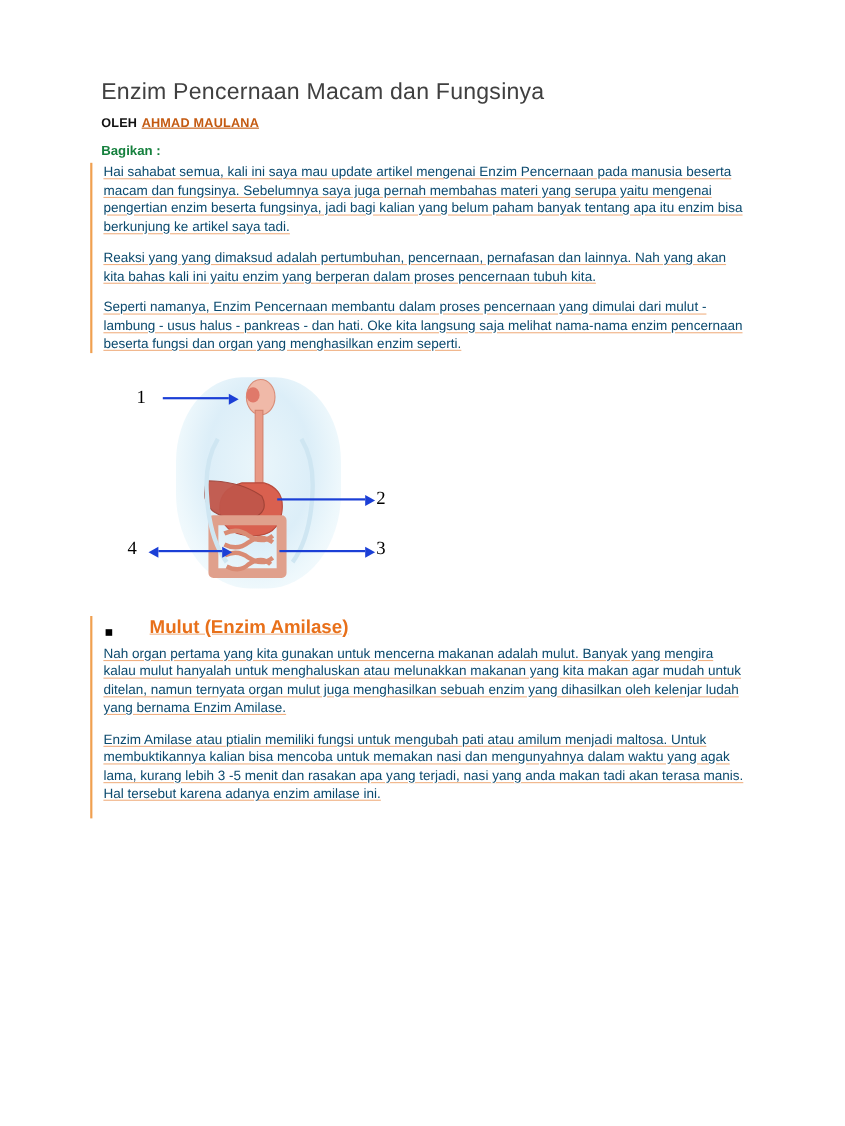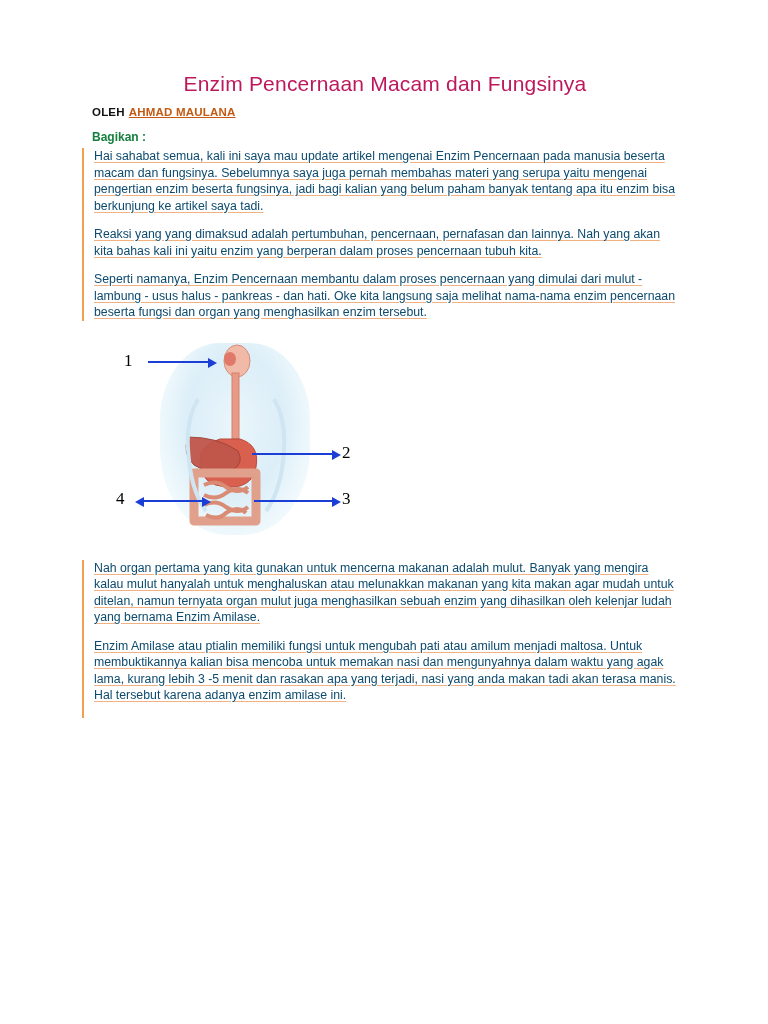--- a/index.html
+++ b/index.html
@@ -17,24 +17,23 @@
   .page {
     position: relative;
     width: 768px;
     height: 1024px;
     box-sizing: border-box;
     padding: 72px 90px 0 92px;
   }
   .doc-title {
     font-size: 21px;
     font-weight: normal;
-    color: #be185d;
+    color: #404040;
     margin: 0 0 10px 0;
     letter-spacing: 0.2px;
-    text-align: center;
   }
   .byline {
     font-size: 11.5px;
     font-weight: bold;
     color: #111;
     margin: 0 0 12px 0;
     letter-spacing: 0.2px;
   }
   .byline .author {
     color: #c45a11;
@@ -166,21 +165,21 @@
 
   <div class="byline">
     <span>OLEH</span><a class="author" href="#">AHMAD MAULANA</a>
   </div>
 
   <div class="section-label">Bagikan :</div>
 
   <div class="orange-block">
     <p class="body-text">Hai sahabat semua, kali ini saya mau update artikel mengenai Enzim Pencernaan pada manusia beserta macam dan fungsinya. Sebelumnya saya juga pernah membahas materi yang serupa yaitu mengenai pengertian enzim beserta fungsinya, jadi bagi kalian yang belum paham banyak tentang apa itu enzim bisa berkunjung ke artikel saya tadi.</p>
     <p class="body-text">Reaksi yang yang dimaksud adalah pertumbuhan, pencernaan, pernafasan dan lainnya. Nah yang akan kita bahas kali ini yaitu enzim yang berperan dalam proses pencernaan tubuh kita.</p>
-    <p class="body-text">Seperti namanya, Enzim Pencernaan membantu dalam proses pencernaan yang dimulai dari mulut - lambung - usus halus - pankreas - dan hati. Oke kita langsung saja melihat nama-nama enzim pencernaan beserta fungsi dan organ yang menghasilkan enzim tersebut.</p>
+    <p class="body-text">Seperti namanya, Enzim Pencernaan membantu dalam proses pencernaan yang dimulai dari mulut - lambung - usus halus - pankreas - dan hati. Oke kita langsung saja melihat nama-nama enzim pencernaan beserta fungsi dan organ yang menghasilkan enzim seperti.</p>
   </div>
 
   <div class="figure">
     <div class="figure-inner">
       <div class="fig-bg"></div>
 
       <svg width="270" height="200" style="position:absolute;left:0;top:0">
 
         <ellipse cx="135" cy="22" rx="13" ry="16" fill="#f0b9a8" stroke="#d98c77" stroke-width="1"></ellipse>
         <ellipse cx="128" cy="20" rx="6" ry="7" fill="#e0796a"></ellipse>
@@ -213,17 +212,21 @@
       <div class="fig-num" style="left:14px; top:150px;">4</div>
       <div class="arrow both right" style="left:42px; top:161px; width:58px;"></div>
 
       <div class="fig-num" style="left:240px; top:150px;">3</div>
       <div class="arrow right" style="left:152px; top:161px; width:78px;"></div>
     </div>
   </div>
 
 
   <div class="lower-block">
+    <div class="bullet-row">
+      <span class="bullet-dot"></span>
+      <h3 class="sub-heading">Mulut (Enzim Amilase)</h3>
+    </div>
     <p class="body-text">Nah organ pertama yang kita gunakan untuk mencerna makanan adalah mulut. Banyak yang mengira kalau mulut hanyalah untuk menghaluskan atau melunakkan makanan yang kita makan agar mudah untuk ditelan, namun ternyata organ mulut juga menghasilkan sebuah enzim yang dihasilkan oleh kelenjar ludah yang bernama Enzim Amilase.</p>
     <p class="body-text">Enzim Amilase atau ptialin memiliki fungsi untuk mengubah pati atau amilum menjadi maltosa. Untuk membuktikannya kalian bisa mencoba untuk memakan nasi dan mengunyahnya dalam waktu yang agak lama, kurang lebih 3 -5 menit dan rasakan apa yang terjadi, nasi yang anda makan tadi akan terasa manis. Hal tersebut karena adanya enzim amilase ini.</p>
   </div>
 
 </div>
 
 </body></html>

